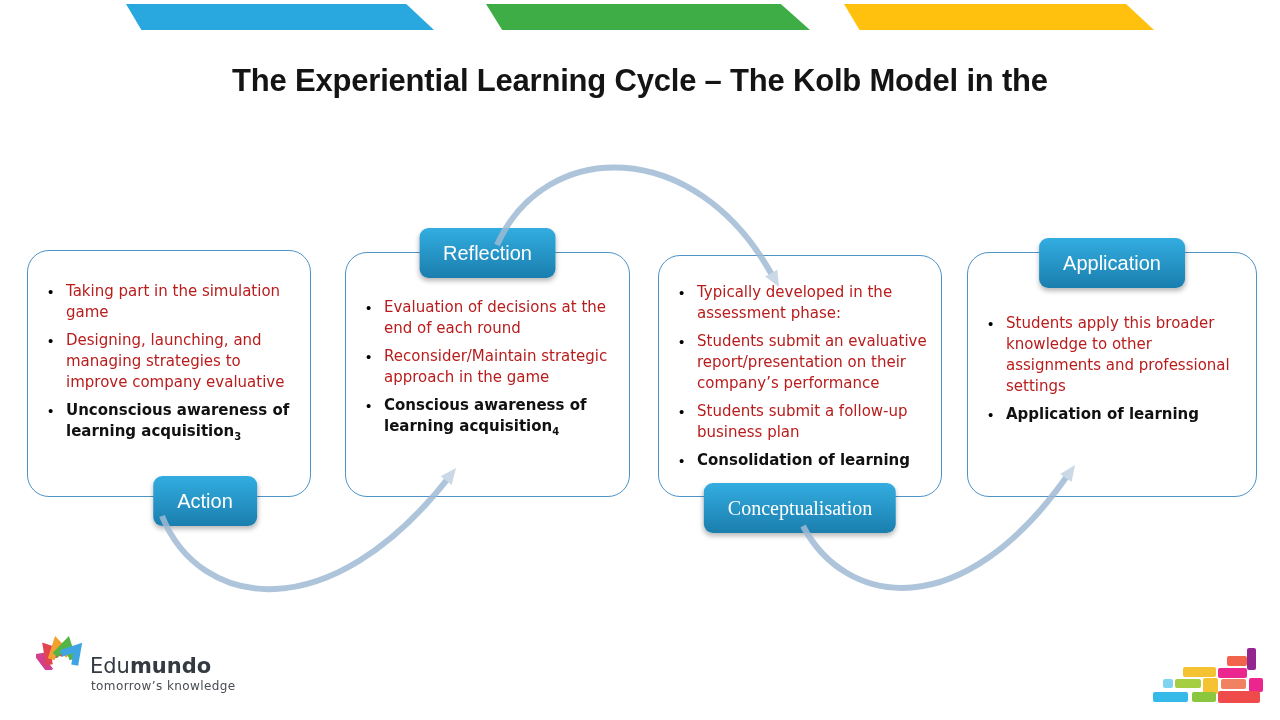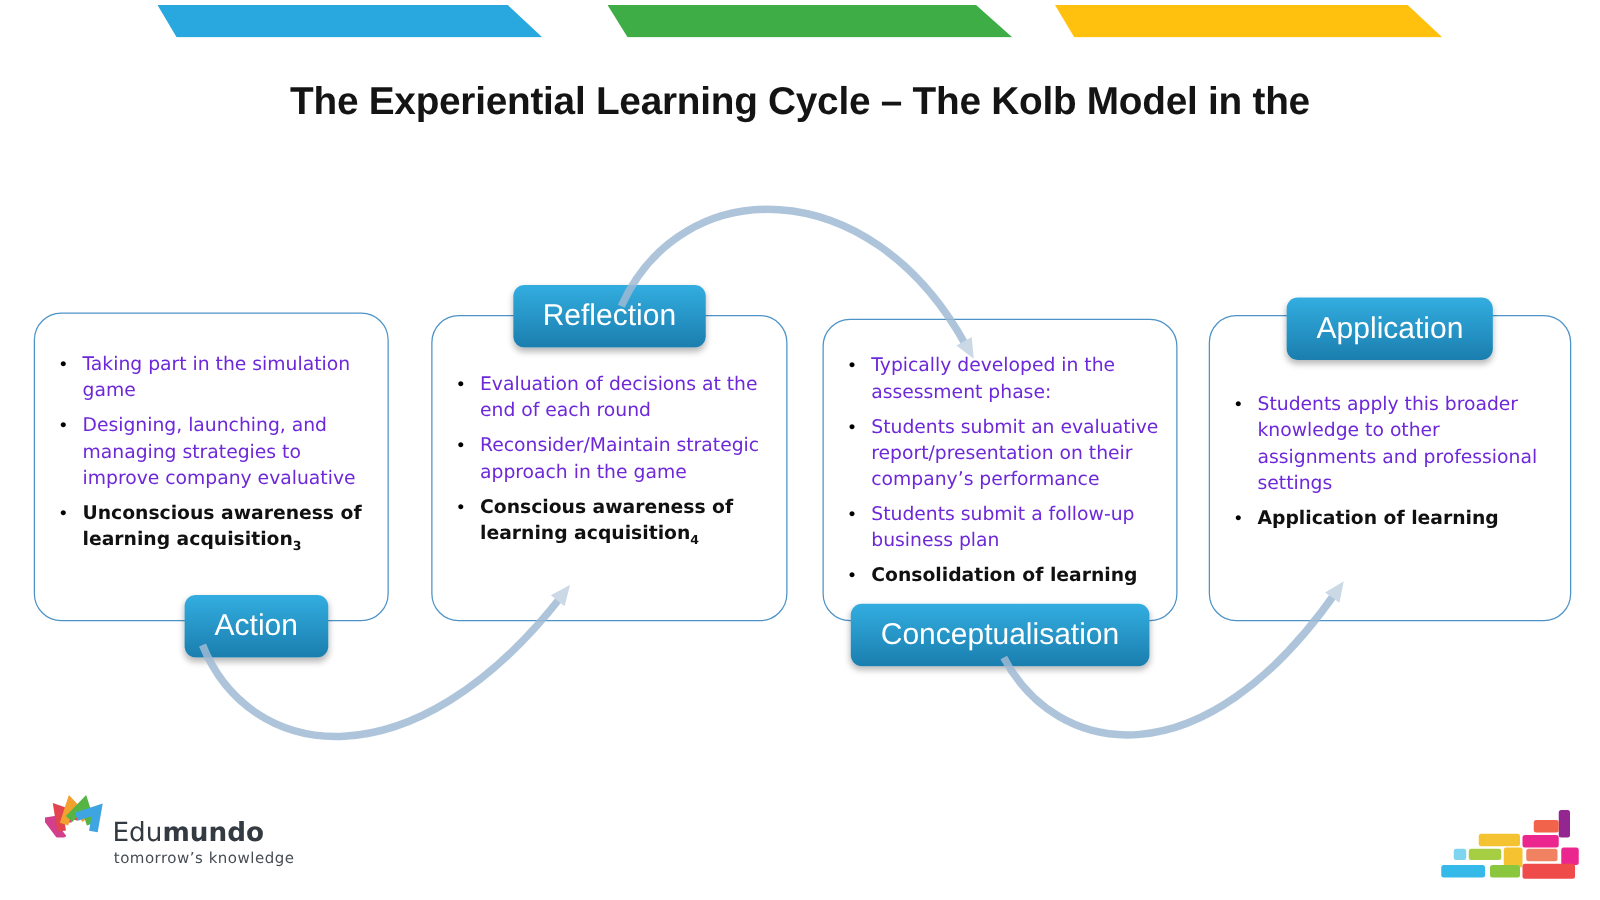--- a/index.html
+++ b/index.html
@@ -20,26 +20,26 @@
   
   svg.arcs{position:absolute;left:0;top:0;z-index:3;pointer-events:none;}
   svg.arcs path.arc{fill:none;stroke-width:6;opacity:0.85;}
 
   
   .stage{position:absolute;z-index:2;}
   .card{position:absolute;left:0;right:0;background:#fff;border:1px solid #4E93C6;
         border-radius:22px;box-sizing:border-box;z-index:2;}
   .label{position:absolute;left:50%;transform:translateX(-50%);z-index:4;
          height:50px;line-height:50px;padding:0 24px;border-radius:9px;
-         font-size:24px;white-space:nowrap;text-align:center;
+         font-size:20px;white-space:nowrap;text-align:center;
          box-shadow:0 3px 5px rgba(0,0,0,0.28);}
   .bullets{list-style:none;margin:0;padding:0 12px 0 20px;}
   .bullets li{display:flex;gap:9px;margin-bottom:7px;}
   .bullets .blt{flex:none;width:9px;font-size:15px;line-height:21px;}
-  .bullets .txt{font-family:"DejaVu Sans",sans-serif;font-size:15px;line-height:21px;color:#6d28d9;}
+  .bullets .txt{font-family:"DejaVu Sans",sans-serif;font-size:15px;line-height:21px;color:#b91c1c;}
   .bullets .txt.b{font-weight:bold;color:#111;}
   .bullets sub{font-size:10px;line-height:0;}
 
   .s1{left:27px;top:250px;width:284px;height:280px;}
   .s1 .card{top:0;height:247px;} .s1 .card .bullets{padding-top:30px;}
   .s1 .label{top:226px;margin-left:36px;}
 
   .s2{left:345px;top:228px;width:285px;height:270px;}
   .s2 .card{top:24px;height:245px;} .s2 .card .bullets{padding-top:44px;}
   .s2 .label{top:0;}
@@ -140,21 +140,21 @@
           <li>
             <span class="blt">•</span>
             <span class="txt">Students submit a follow-up business plan</span>
           </li>
           <li>
             <span class="blt">•</span>
             <span class="txt b">Consolidation of learning</span>
           </li>
         </ul>
     </div>
-    <div class="label" style="color: rgb(255, 255, 255); background: linear-gradient(rgb(51, 173, 224), rgb(26, 126, 174));">Conceptualisation</div>
+    <div class="label" style="color: rgb(255, 255, 255); background: linear-gradient(rgb(51, 173, 224), rgb(26, 126, 174)); font-family: Liberation Serif, serif;">Conceptualisation</div>
   </div>
 
   <div class="stage s4">
     <div class="card" style="border-color: rgb(78, 147, 198);">
       <ul class="bullets">
           <li>
             <span class="blt">•</span>
             <span class="txt">Students apply this broader knowledge to other assignments and professional settings</span>
           </li>
           <li>

